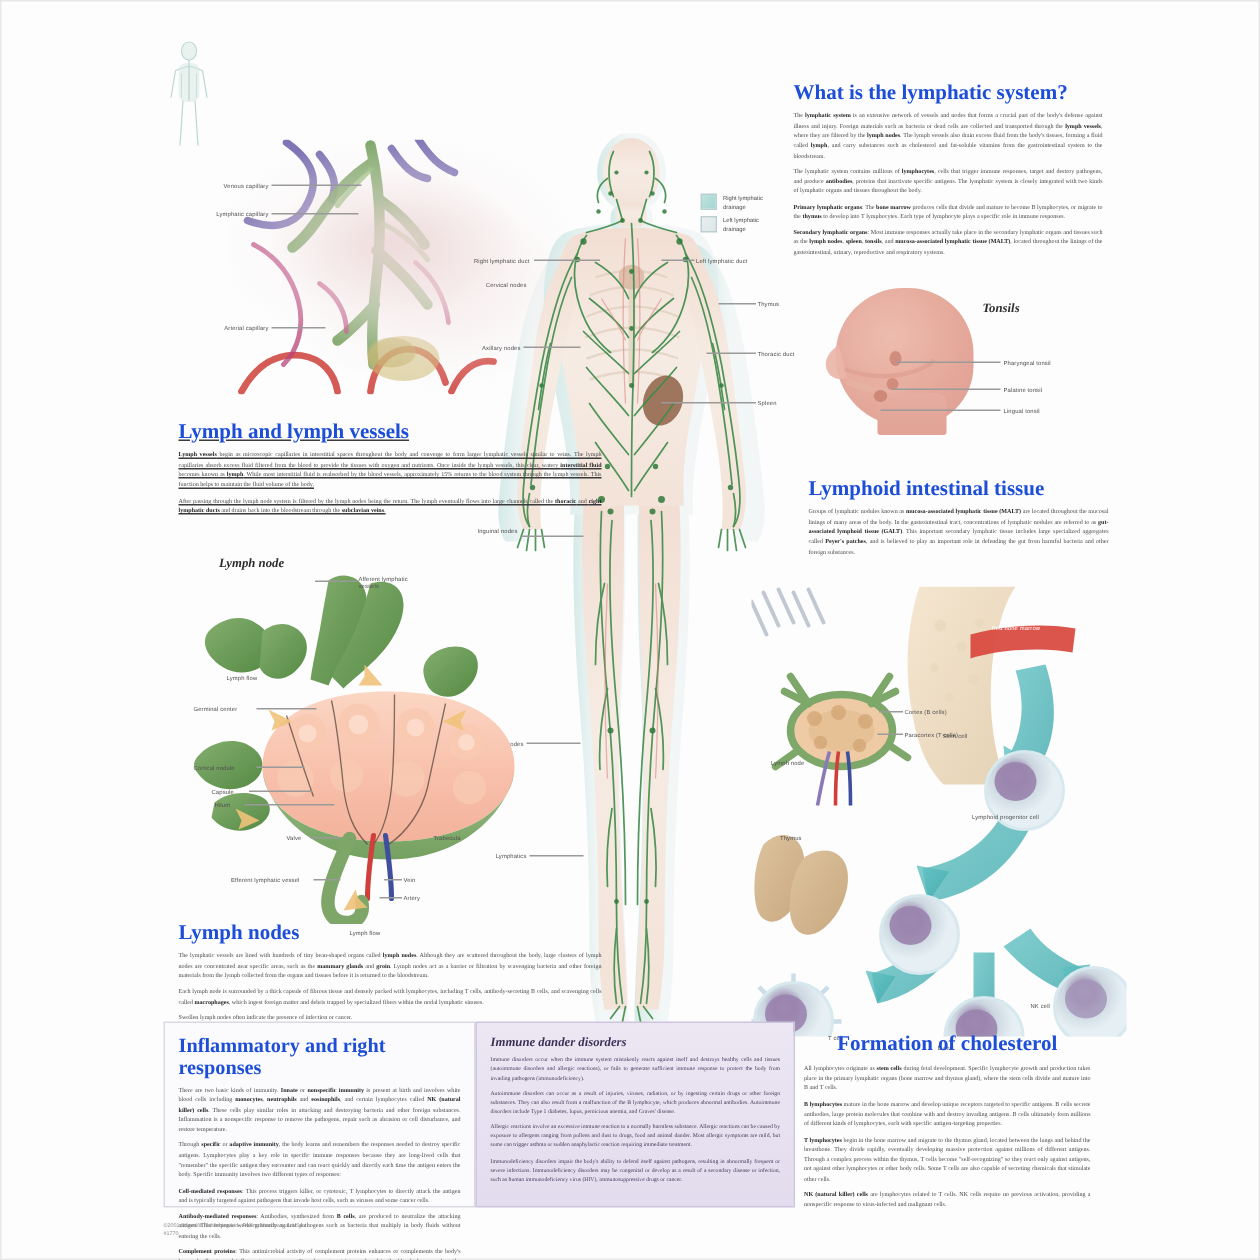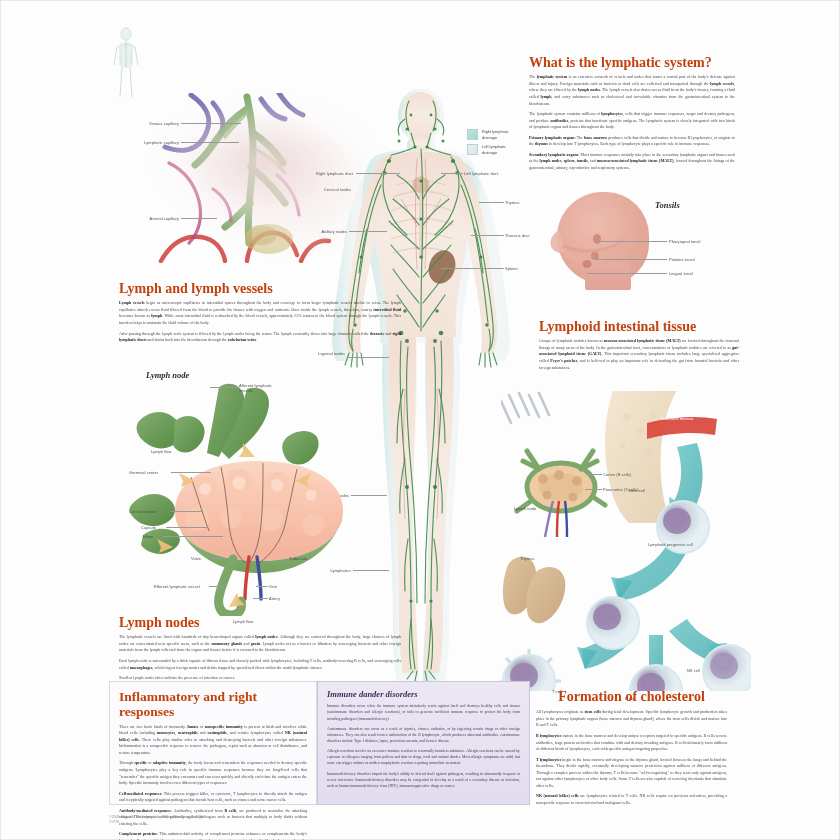--- a/index.html
+++ b/index.html
@@ -26,21 +26,21 @@
     color:#1b1b1b; letter-spacing:0.2px;
   }
   .corner-figure {
     position:absolute; left:108px; top:26px;
     width:34px; height:74px;
   }
 
   
   .sec-h {
     font-family:"Liberation Serif", serif;
-    font-weight:700; color:#c2410c;
+    font-weight:700; color:#1d4ed8;
     font-size:13.5px; line-height:1.1;
     margin:0 0 4px 0;
   }
   .sec-h.big { font-size:14px; }
   .body-txt {
     font-size:4.05px; line-height:1.62;
     color:#4a4a4a; text-align:justify;
     font-family:"Liberation Serif", serif;
   }
   .body-txt b { color:#1f1f1f; }
@@ -414,21 +414,21 @@
 
   <span class="lbl" style="left:668px; top:238px;">Pharyngeal tonsil</span>
   <div class="lead" style="left:596px; top:240px; width:70px;"></div>
 
   <span class="lbl" style="left:668px; top:256px;">Palatine tonsil</span>
   <div class="lead" style="left:594px; top:258px; width:72px;"></div>
 
   <span class="lbl" style="left:668px; top:270px;">Lingual tonsil</span>
   <div class="lead" style="left:586px; top:272px; width:80px;"></div>
 
-  <div style="position:absolute; left:118px; top:280px; width:282px;">
+  <div style="position:absolute; left:118px; top:280px; width:282px;text-decoration:underline;">
     <div class="sec-h big">Lymph and lymph vessels</div>
     <div class="body-txt">
       <p><b>Lymph vessels</b> begin as microscopic capillaries in interstitial spaces throughout the body and converge to form larger lymphatic vessels similar to veins. The lymph capillaries absorb excess fluid filtered from the blood to provide the tissues with oxygen and nutrients. Once inside the lymph vessels, this clear, watery <b>interstitial fluid</b> becomes known as <b>lymph</b>. While most interstitial fluid is reabsorbed by the blood vessels, approximately 15% returns to the blood system through the lymph vessels. This function helps to maintain the fluid volume of the body.</p>
       <p>After passing through the lymph node system is filtered by the lymph nodes being the return. The lymph eventually flows into large channels called the <b>thoracic</b> and <b>right lymphatic ducts</b> and drains back into the bloodstream through the <b>subclavian veins</b>.</p>
     </div>
   </div>
 
   <span class="ital-h" style="left:145px; top:369px;">Lymph node</span>
 
   <div class="node-panel">

